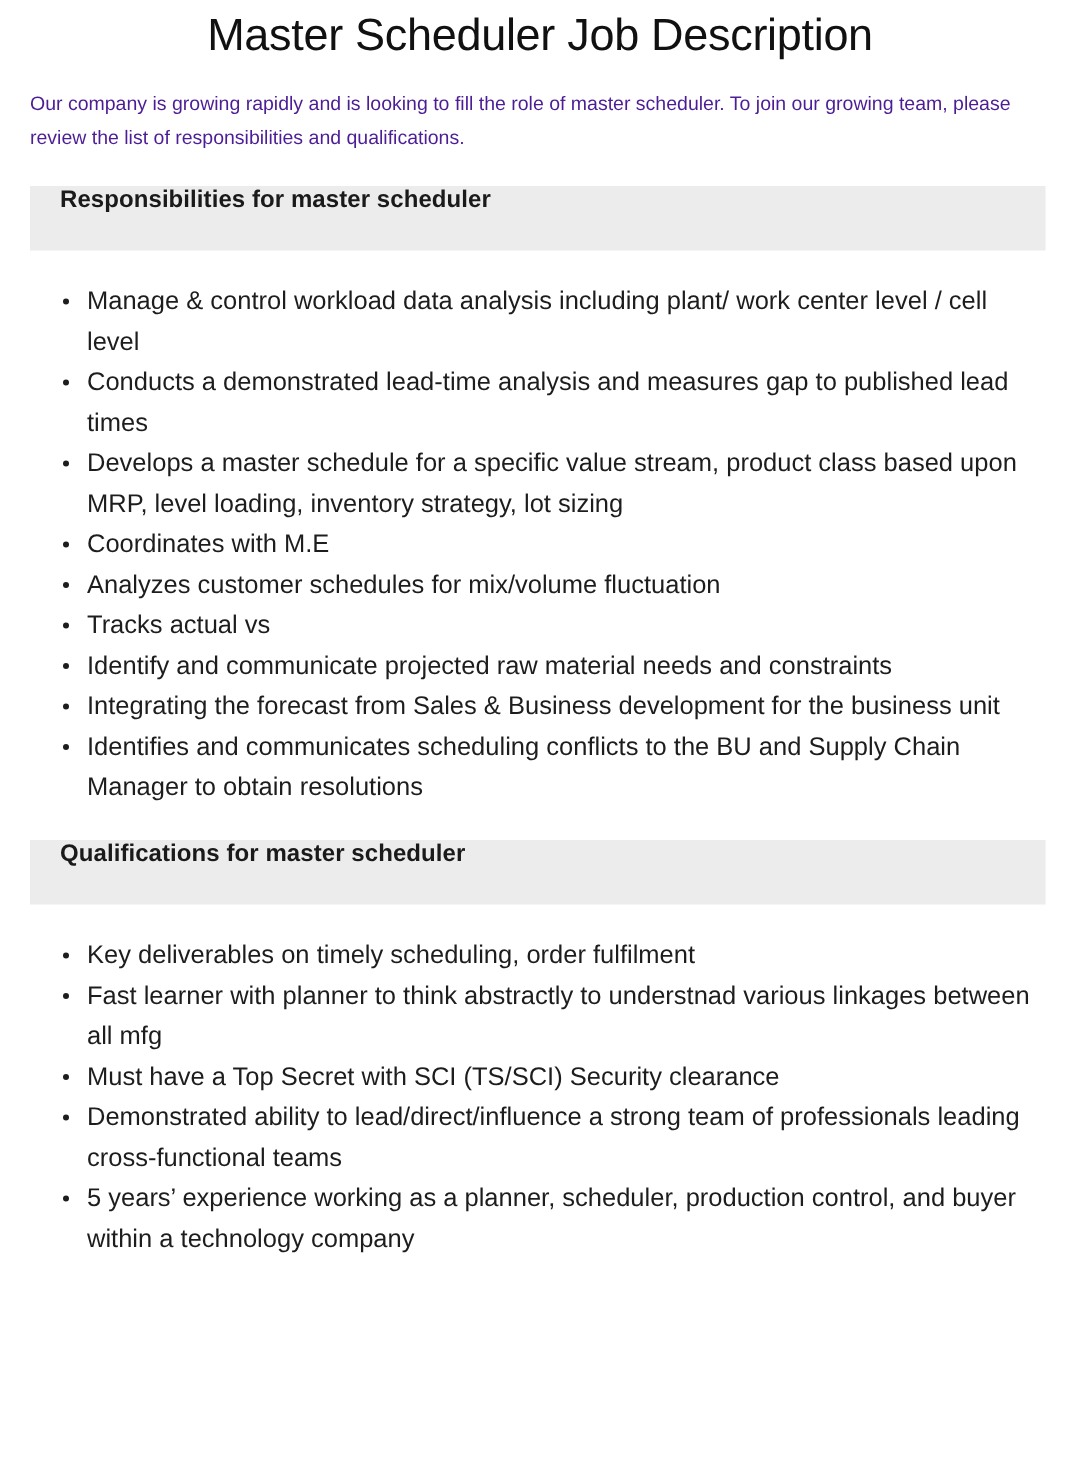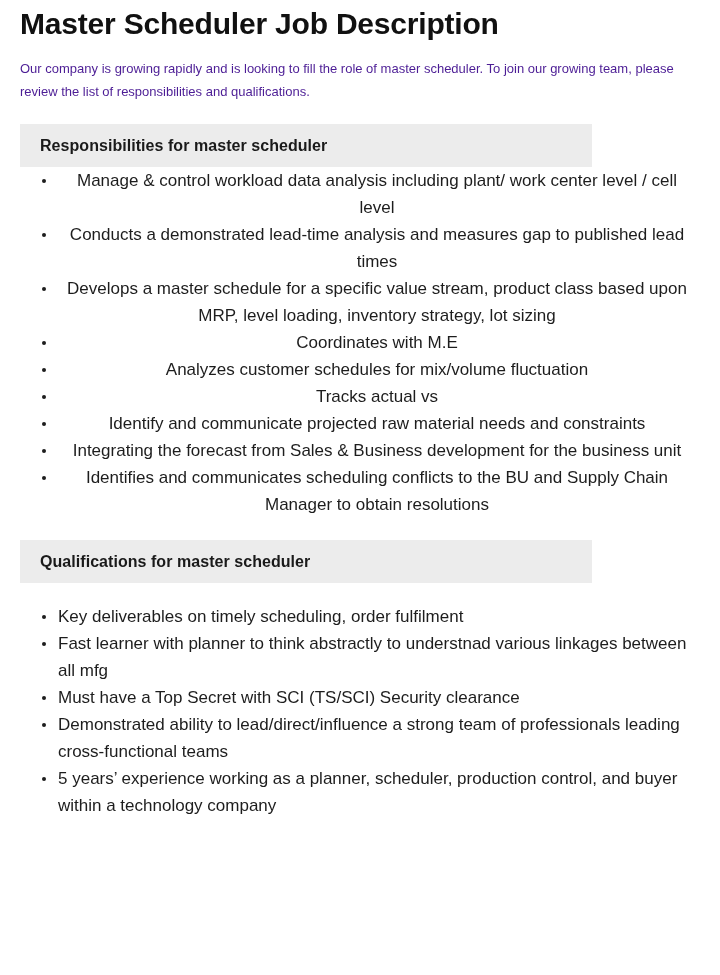--- a/index.html
+++ b/index.html
@@ -21,46 +21,46 @@
     height: 975px;
     position: relative;
     box-sizing: border-box;
     padding: 0;
   }
 
   
   .doc-title {
     margin: 0;
     padding: 5px 20px 0 20px;
+    text-align: center;
     font-size: 30px;
     line-height: 38px;
-    font-weight: 700;
+    font-weight: 400;
     letter-spacing: -0.2px;
     color: #111111;
   }
 
   
   .intro {
     margin: 14px 0 0 0;
     padding: 0 22px 0 20px;
     font-size: 13px;
     line-height: 23px;
     color: #4c1d95;
     font-weight: 400;
   }
 
   
   .section-band {
     margin: 21px 0 0 0;
     background: #ececec;
     height: 43px;
-    width: 572px;
+    width: 677px;
     margin-left: 20px;
     display: flex;
-    align-items: center;
     box-sizing: border-box;
     padding-left: 20px;
   }
   .section-band.qualifications {
     margin-top: 22px;
   }
   .section-band-title {
     font-size: 16px;
     line-height: 20px;
     font-weight: 700;
@@ -68,21 +68,21 @@
     letter-spacing: 0.05px;
   }
 
   
   ul.bullets {
     margin: 0;
     padding: 0;
     list-style: none;
   }
   ul.bullets.responsibilities {
-    text-align: center;
+    margin-top: 20px;
   }
   ul.bullets.qualifications {
     margin-top: 20px;
   }
   ul.bullets li {
     position: relative;
     margin: 0;
     padding: 0 24px 0 58px;
     font-size: 17px;
     line-height: 27px;

